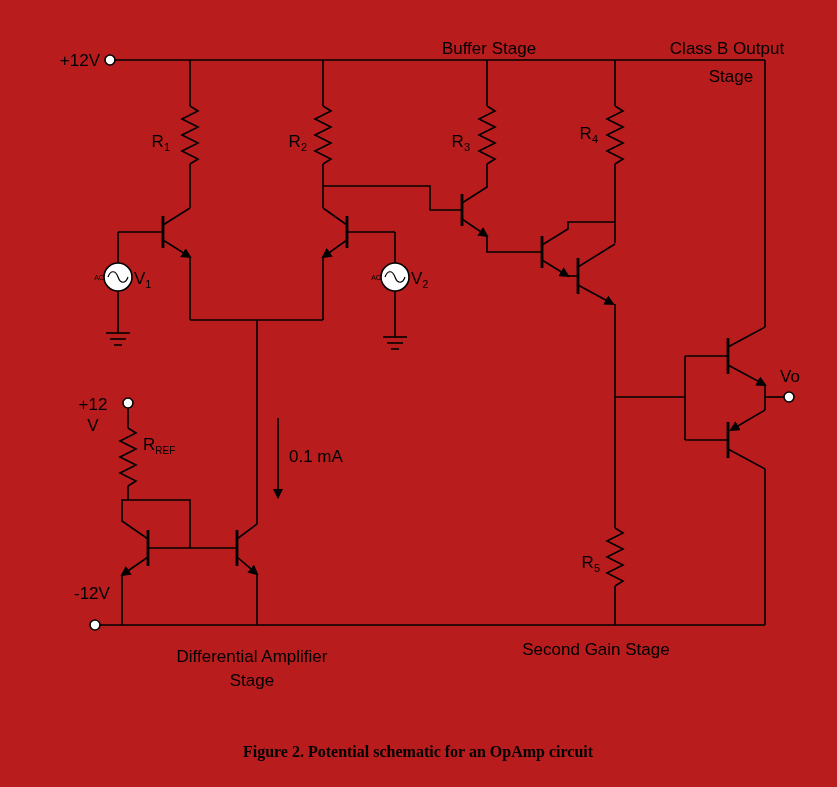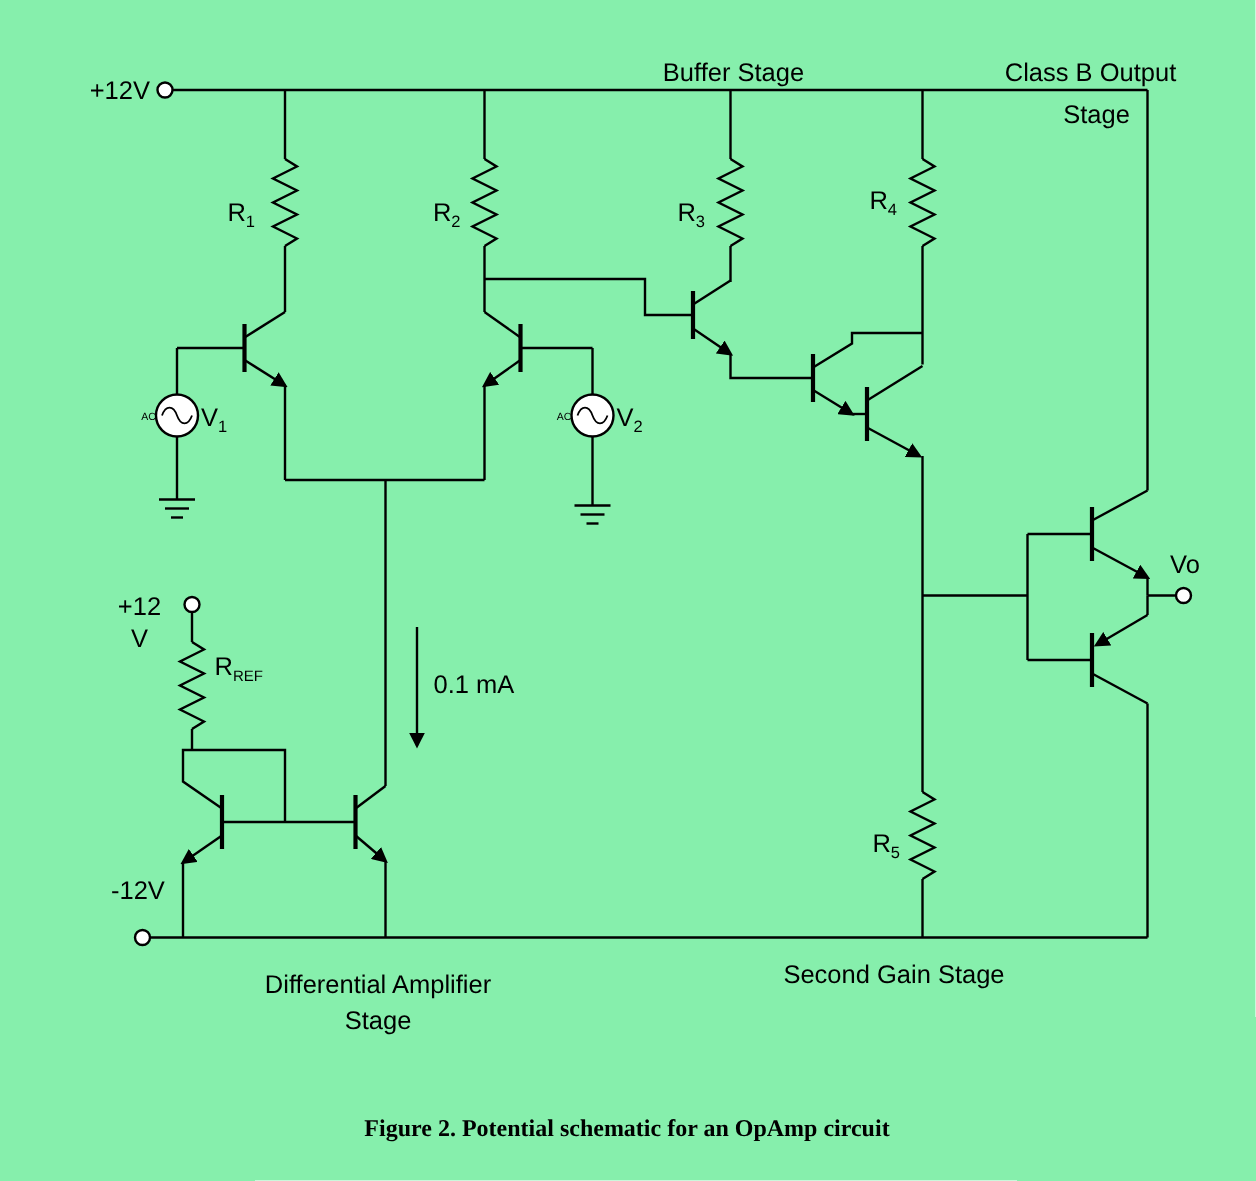--- a/index.html
+++ b/index.html
@@ -1,16 +1,16 @@
 <!DOCTYPE html>
 <html><head>
 <meta charset="utf-8">
 <style>
   html,body{margin:0;padding:0;background:#fff;}
-  .canvas{width:837px;height:787px;background:#86efac;position:relative;}
+  .canvas{width:837px;height:787px;background:#b91c1c;position:relative;}
   svg text{font-family:"Liberation Sans",sans-serif;fill:#000;}
   .lbl{font-size:17px;}
   .sub{font-size:11px;}
   .subsm{font-size:10px;}
   .stage{font-size:17px;}
   .tiny{font-size:7px;}
   .caption{font-family:"Liberation Serif",serif;font-size:16px;font-weight:bold;}
   .w{stroke:#000;stroke-width:1.6;fill:none;}
   .thin{stroke:#000;stroke-width:1.2;fill:none;}
   .bar{stroke:#000;stroke-width:2.8;fill:none;}

